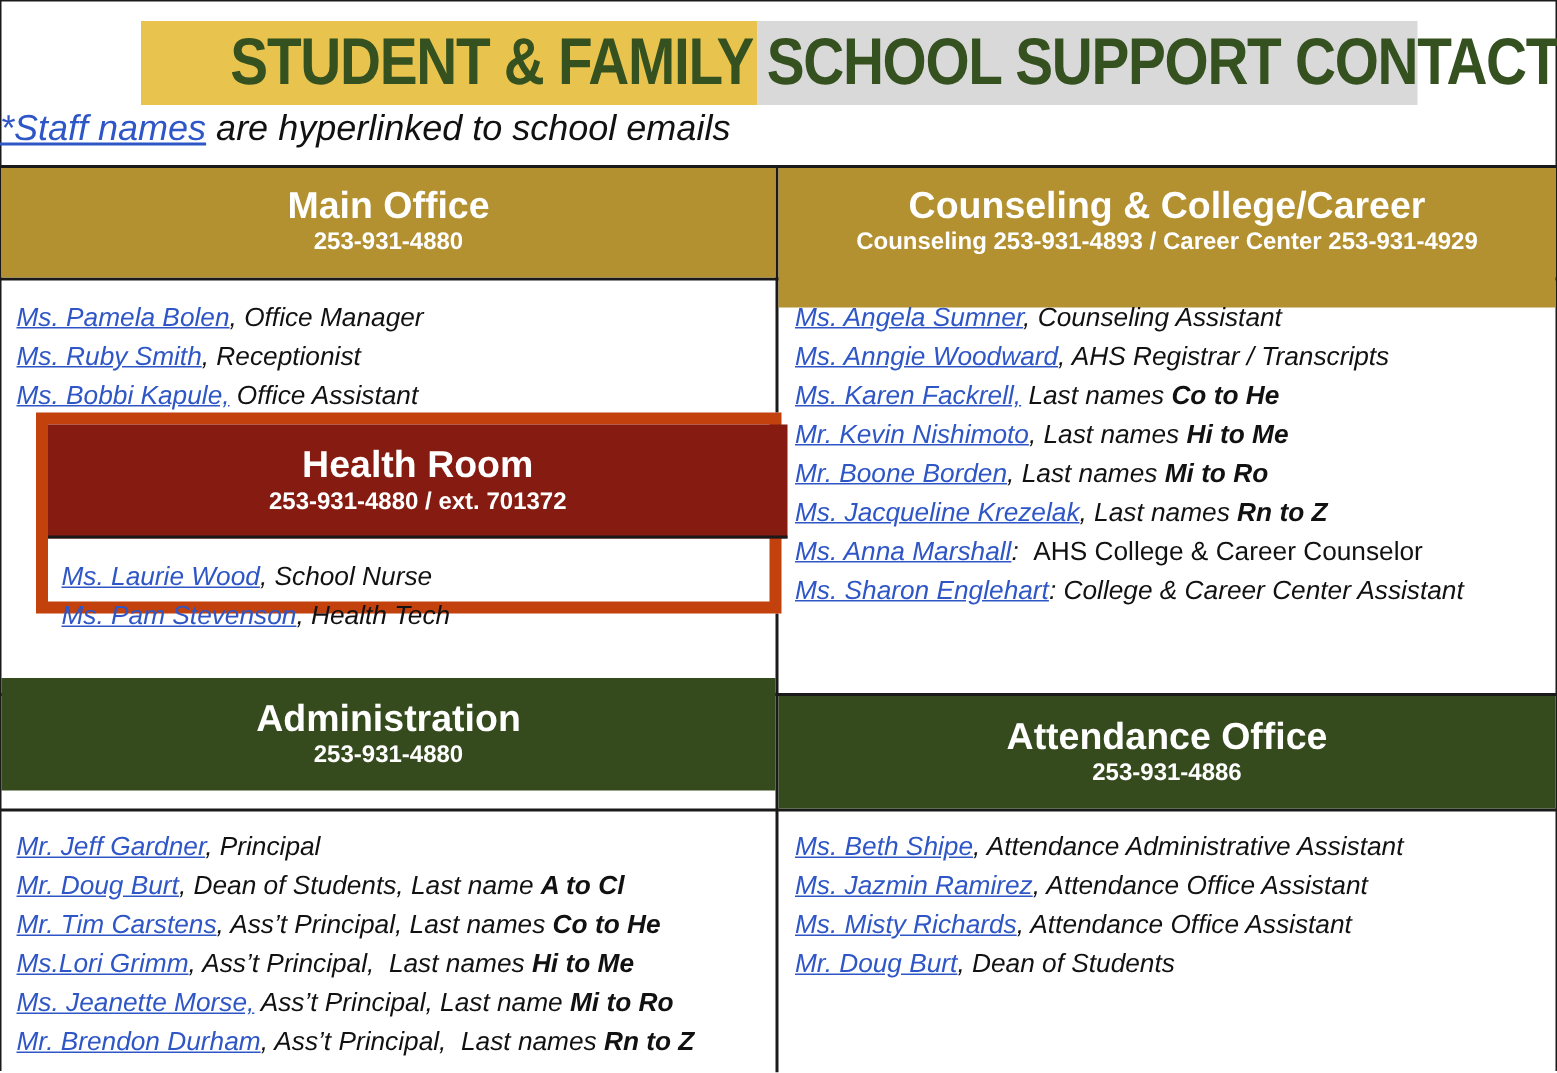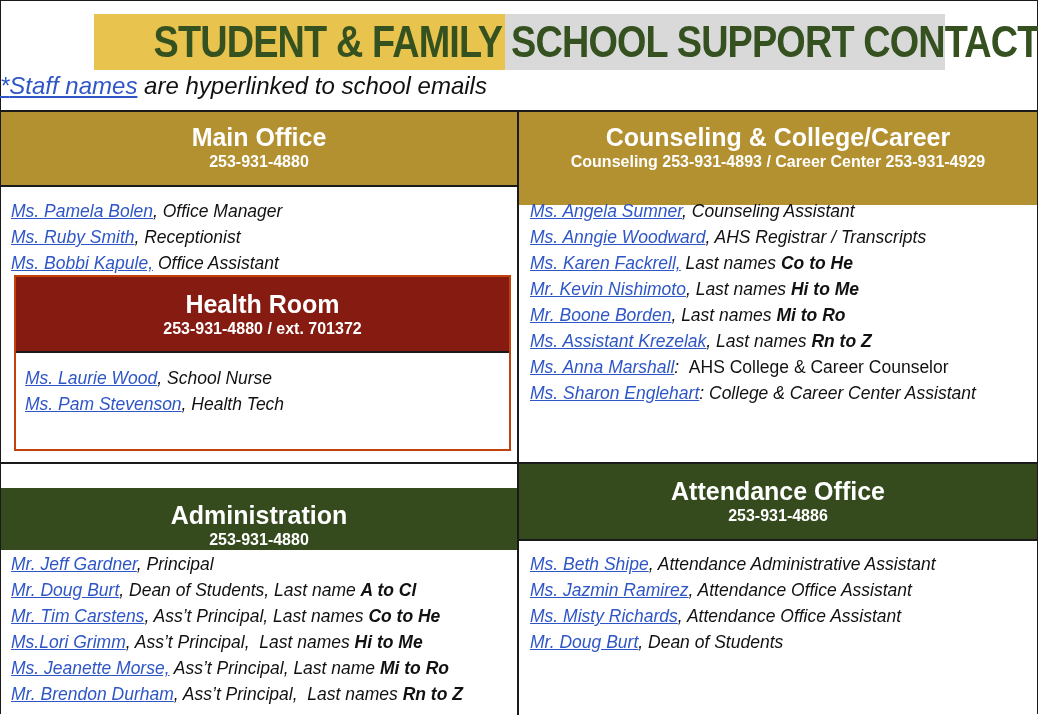--- a/index.html
+++ b/index.html
@@ -19,21 +19,21 @@
   .hdr { position:absolute; color:#ffffff; text-align:center; font-weight:bold; box-sizing:border-box; }
   .hdr .t { font-size:25px; line-height:30px; display:block; }
   .hdr .p { font-size:16px; line-height:20px; display:block; }
   .gold { background:#b39030; }
   .green { background:#354b1e; }
   .red { background:#861c11; }
   .list { position:absolute; font-size:17.5px; line-height:26px; font-style:italic; color:#111; }
   .list .row { white-space:nowrap; }
   .list a { color:#2f56c6; text-decoration:underline; }
   .list b { font-weight:bold; }
-  .health-box { position:absolute; left:14px; top:275px; width:497px; height:176px; border:2px solid #c2410c; box-sizing:border-box; background:#fff; }
+  .health-box { position:absolute; left:24px; top:275px; width:497px; height:134px; border:8px solid #c2410c; box-sizing:border-box; background:#fff; }
   .health-hdr { position:absolute; left:0; top:0; width:493px; height:76px; border-bottom:2px solid #1a1a1a; padding-top:12px; }
 </style>
 </head>
 <body>
 
 <div class="frame"></div>
 
 <div class="title-wrap">
   <div class="title-bar">
     <div class="seg1" style="width:411px;height:56px;"></div>
@@ -77,26 +77,26 @@
     <div class="row"><a href="#">Ms. Pam Stevenson</a><span>, </span><span>Health Tech</span></div>
   </div>
 </div>
 
 <div class="list" style="left:530px;top:198px;">
   <div class="row"><a href="#">Ms. Angela Sumner</a><span>, </span><span>Counseling Assistant</span><b></b></div>
   <div class="row"><a href="#">Ms. Anngie Woodward</a><span>, </span><span>AHS Registrar / Transcripts</span><b></b></div>
   <div class="row"><a href="#">Ms. Karen Fackrell,</a><span> </span><span>Last names </span><b>Co to He</b></div>
   <div class="row"><a href="#">Mr. Kevin Nishimoto</a><span>, </span><span>Last names </span><b>Hi to Me</b></div>
   <div class="row"><a href="#">Mr. Boone Borden</a><span>, </span><span>Last names </span><b>Mi to Ro</b></div>
-  <div class="row"><a href="#">Ms. Assistant Krezelak</a><span>, </span><span>Last names </span><b>Rn to Z</b></div>
+  <div class="row"><a href="#">Ms. Jacqueline Krezelak</a><span>, </span><span>Last names </span><b>Rn to Z</b></div>
   <div class="row"><a href="#">Ms. Anna Marshall</a><span style="white-space:pre;">:  </span><span style="font-style:normal;">AHS College &amp; Career Counselor</span></div>
   <div class="row"><a href="#">Ms. Sharon Englehart</a><span>: </span><span>College &amp; Career Center Assistant</span></div>
 </div>
 
-<div class="hdr green" style="left:1px;top:488px;width:516px;height:62px;padding-top:12px;">
+<div class="hdr green" style="left:1px;top:452px;width:516px;height:75px;padding-top:12px;">
   <span class="t">Administration</span>
   <span class="p">253-931-4880</span>
 </div>
 
 <div class="hdr green" style="left:519px;top:464px;width:518px;height:75px;padding-top:12px;">
   <span class="t">Attendance Office</span>
   <span class="p">253-931-4886</span>
 </div>
 
 <div class="list" style="left:11px;top:551px;">

